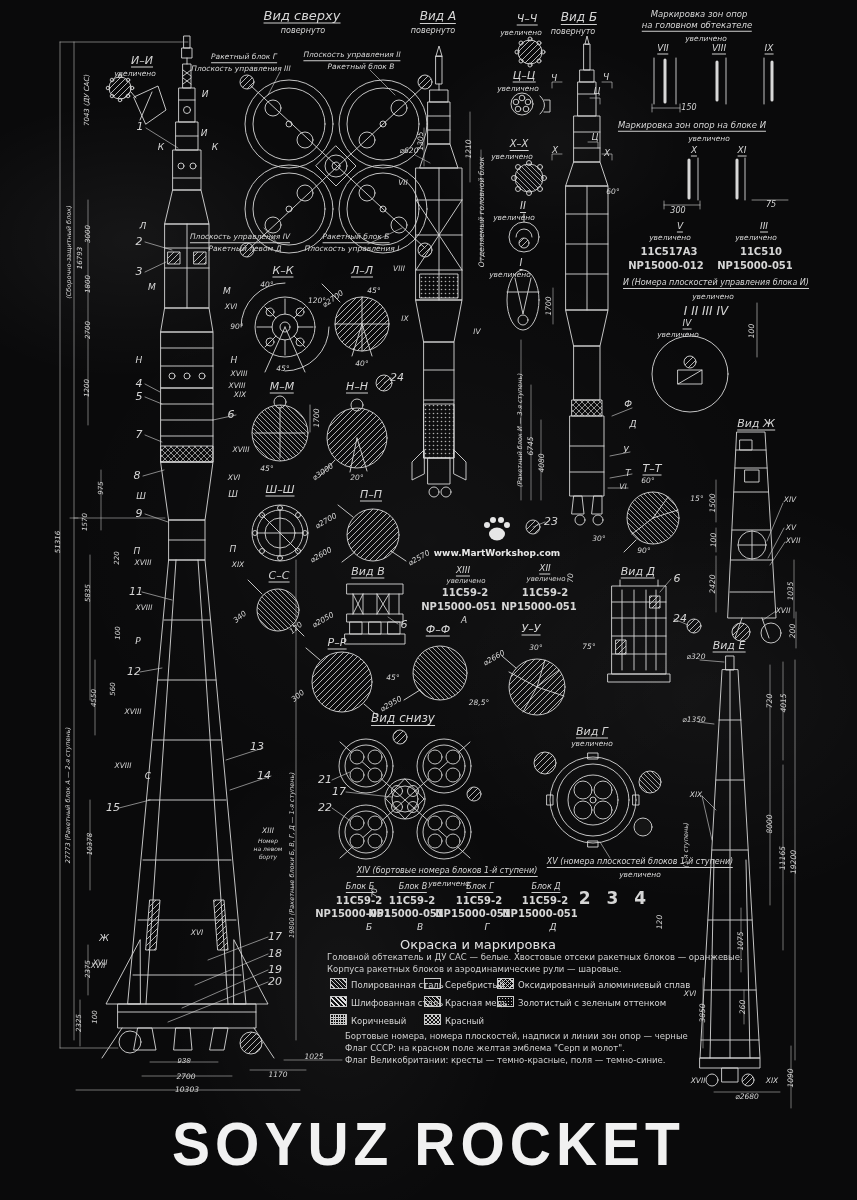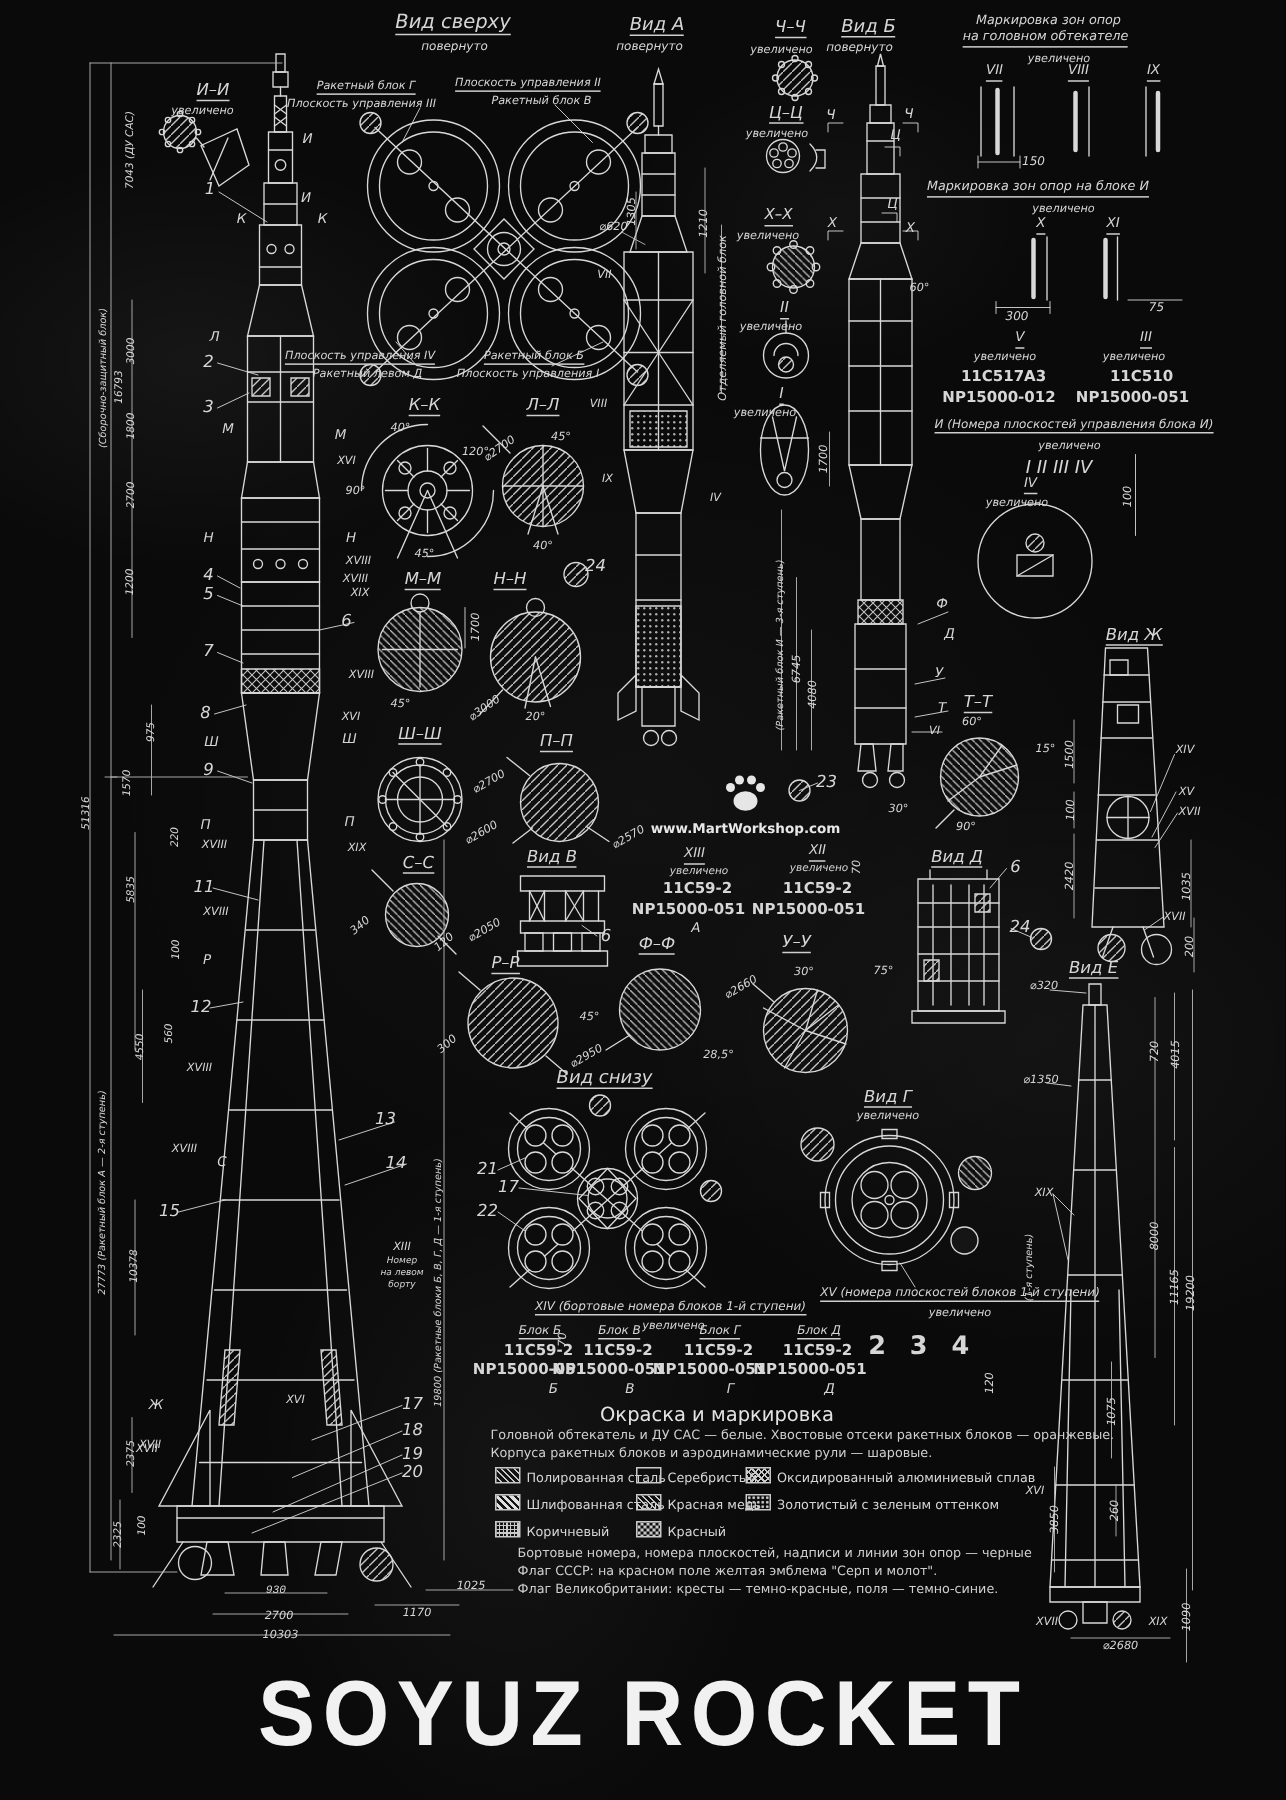--- a/index.html
+++ b/index.html
@@ -667,21 +667,21 @@
       <span class="lbl" style="left: 135px; top: 74px; font-size: 7.5px; transform: translate(-50%, -50%);">увеличено</span>
       <span class="lbl u" style="left: 519px; top: 145px; font-size: 10px; transform: translate(-50%, -50%);">Х–Х</span>
       <span class="lbl" style="left: 512px; top: 157px; font-size: 7.5px; transform: translate(-50%, -50%);">увеличено</span>
       <span class="lbl u" style="left: 523px; top: 207px; font-size: 10px; transform: translate(-50%, -50%);">II</span>
       <span class="lbl" style="left: 514px; top: 218px; font-size: 7.5px; transform: translate(-50%, -50%);">увеличено</span>
       <span class="lbl u" style="left: 521px; top: 264px; font-size: 10px; transform: translate(-50%, -50%);">I</span>
       <span class="lbl" style="left: 510px; top: 275px; font-size: 7.5px; transform: translate(-50%, -50%);">увеличено</span>
       <span class="lbl u" style="left: 283px; top: 271px; font-size: 11px; transform: translate(-50%, -50%);">К–К</span>
       <span class="lbl u" style="left: 362px; top: 271px; font-size: 11px; transform: translate(-50%, -50%);">Л–Л</span>
       <span class="lbl u" style="left: 282px; top: 387px; font-size: 11px; transform: translate(-50%, -50%);">М–М</span>
-      <span class="lbl u" style="left: 340px; top: 387px; font-size: 11px; transform: translate(-50%, -50%);">Н–Н</span>
+      <span class="lbl u" style="left: 357px; top: 387px; font-size: 11px; transform: translate(-50%, -50%);">Н–Н</span>
       <span class="lbl u" style="left: 280px; top: 490px; font-size: 11px; transform: translate(-50%, -50%);">Ш–Ш</span>
       <span class="lbl u" style="left: 371px; top: 495px; font-size: 11px; transform: translate(-50%, -50%);">П–П</span>
       <span class="lbl u" style="left: 279px; top: 576px; font-size: 11px; transform: translate(-50%, -50%);">С–С</span>
       <span class="lbl u" style="left: 368px; top: 572px; font-size: 11px; transform: translate(-50%, -50%);">Вид В</span>
       <span class="lbl u" style="left: 337px; top: 643px; font-size: 11px; transform: translate(-50%, -50%);">Р–Р</span>
       <span class="lbl u" style="left: 438px; top: 630px; font-size: 11px; transform: translate(-50%, -50%);">Ф–Ф</span>
       <span class="lbl u" style="left: 531px; top: 629px; font-size: 11px; transform: translate(-50%, -50%);">У–У</span>
       <span class="lbl u" style="left: 652px; top: 469px; font-size: 11px; transform: translate(-50%, -50%);">Т–Т</span>
       <span class="lbl u" style="left: 638px; top: 572px; font-size: 11px; transform: translate(-50%, -50%);">Вид Д</span>
       <span class="lbl u" style="left: 756px; top: 424px; font-size: 11px; transform: translate(-50%, -50%);">Вид Ж</span>

